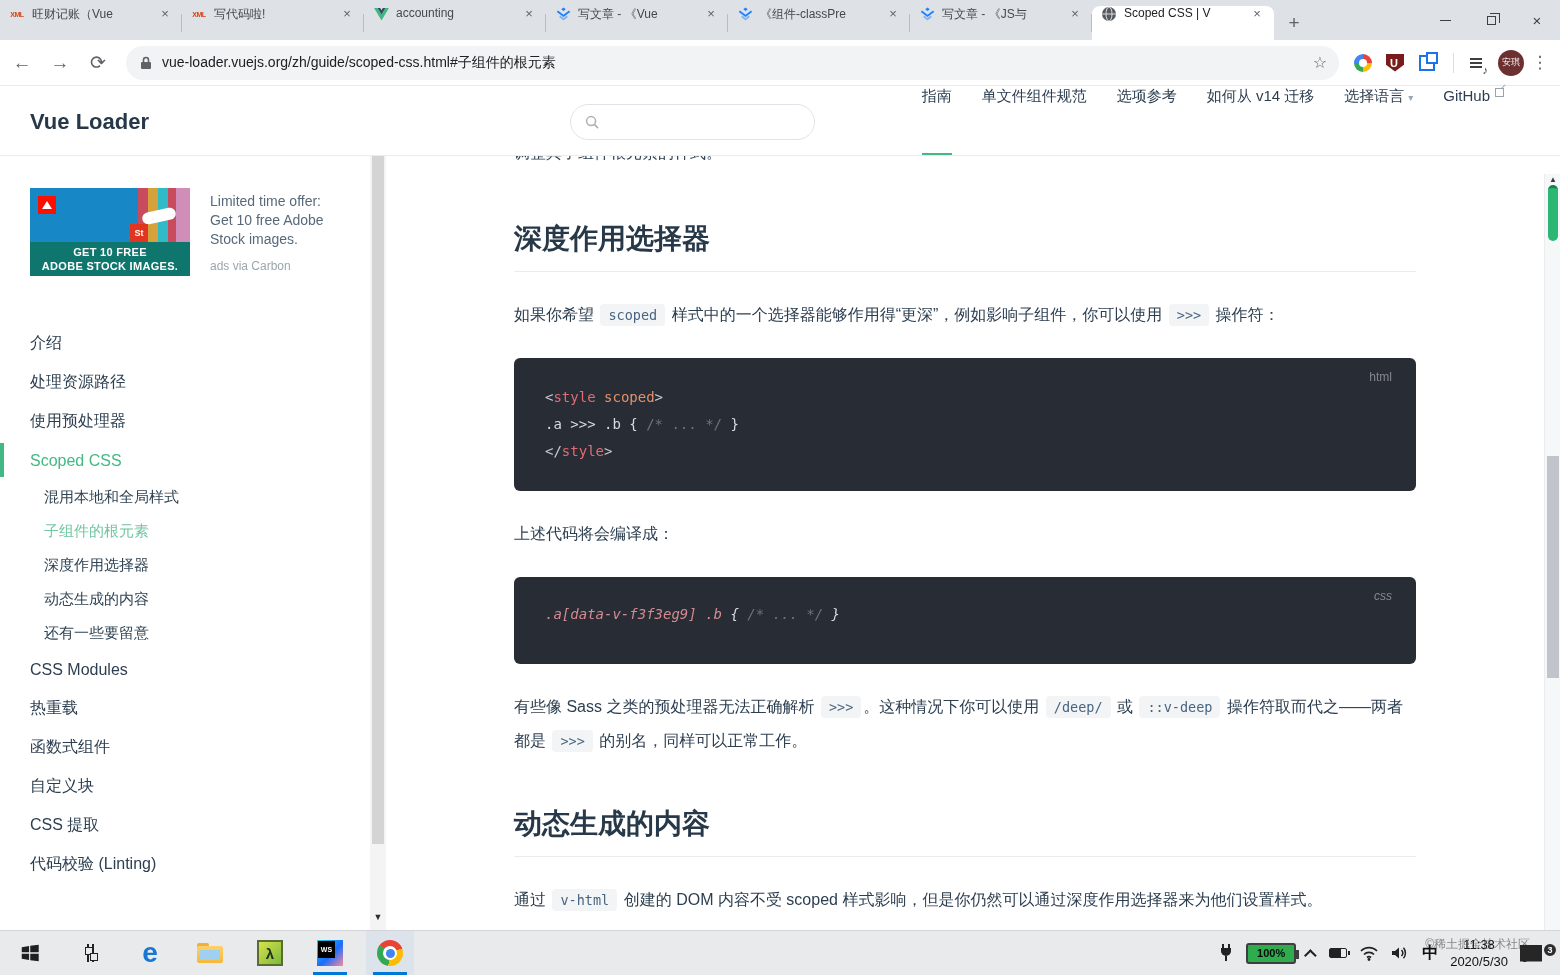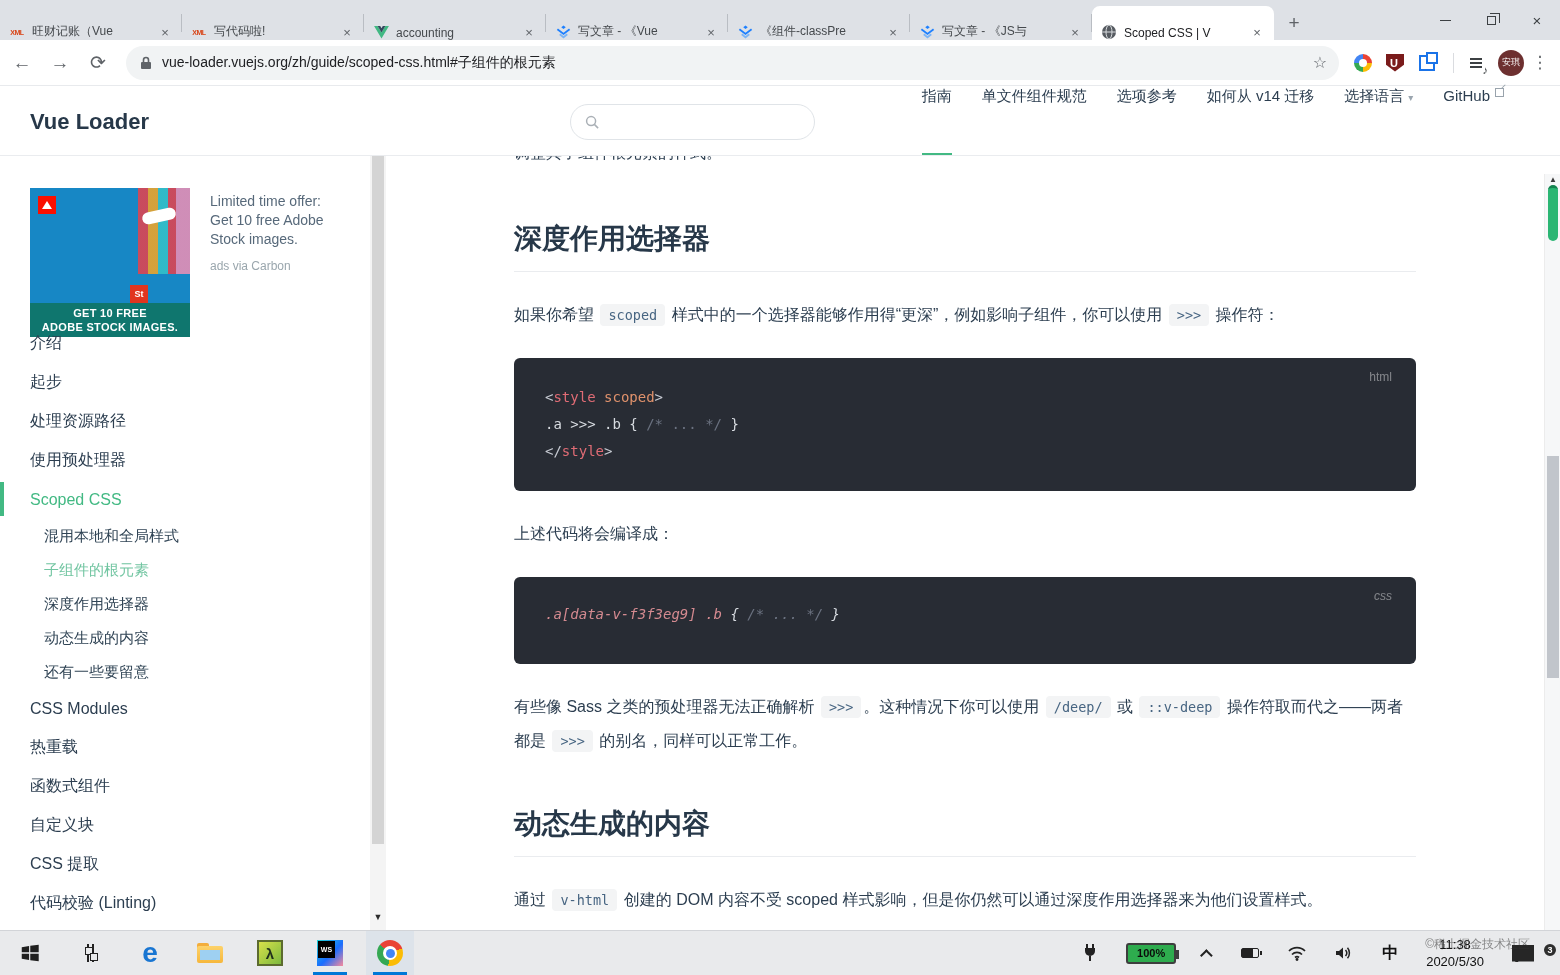--- a/index.html
+++ b/index.html
@@ -1,21 +1,21 @@
 <!DOCTYPE html>
 <html><head>
 <meta charset="utf-8">
 <style>
   * { margin:0; padding:0; box-sizing:border-box; }
   html,body { width:1560px; height:975px; overflow:hidden; }
   body { font-family:"Liberation Sans",sans-serif; background:#fff; position:relative; }
 
   
   #tabstrip { position:absolute; left:0; top:0; width:1560px; height:40px; background:#dee1e6; display:flex; align-items:flex-end; }
-  .tab { position:relative; width:182px; height:34px; display:flex; align-items:flex-end; padding:0 9px; cursor:default; }
+  .tab { position:relative; width:182px; height:34px; display:flex; align-items:flex-start; padding:0 9px; cursor:default; }
   .tab:not(.active)::after { content:''; position:absolute; right:0; top:8px; height:18px; width:1px; background:#9aa0a6; opacity:.55; }
   .tab.active { background:#fff; border-radius:8px 8px 0 0; z-index:2; }
   .tab-title { flex:1; font-size:12px; color:#45494d; white-space:nowrap; overflow:hidden; margin:0 6px 0 7px; }
   .tab.active .tab-title { color:#202124; }
   .tab-close { font-size:13px; color:#5f6368; width:16px; text-align:center; flex:0 0 16px; }
   .fav { width:16px; height:16px; flex:0 0 16px; display:inline-flex; align-items:center; justify-content:center; }
   .fav-xml { font-size:7px; font-weight:bold; color:#d84315; letter-spacing:-0.5px; }
   .fav-globe { border-radius:50%; }
   .newtab { width:28px; height:28px; margin:0 0 3px 6px; font-size:19px; color:#5f6368; display:flex; align-items:center; justify-content:center; }
   #wincontrols { position:absolute; right:0; top:0; height:40px; display:flex; }
@@ -55,21 +55,21 @@
   #site-nav { position:absolute; right:56px; top:0; height:100%; display:flex; gap:30px; font-size:15px; font-weight:500; color:#2c3e50; }
   .nav-link { cursor:pointer; }
   .nav-link.active { border-bottom:2px solid #42b983; padding-bottom:5px; }
   .nav-caret { font-size:10px; color:#9aa5af; margin-left:4px; }
   .gh-ext { display:inline-block; width:9px; height:9px; border:1px solid #99a3ac; position:relative; margin-left:5px; vertical-align:4px; }
   .gh-ext::after { content:''; position:absolute; right:-3px; top:-3px; width:5px; height:1px; background:#99a3ac; transform:rotate(-45deg); }
 
   
   #sidebar { position:absolute; left:0; top:69px; width:370px; height:774px; background:#fff; }
   #ad { position:absolute; left:30px; top:32px; display:flex; width:310px; }
-  #ad-img { width:160px; height:149px; background:#1787c5; position:relative; overflow:hidden; flex:0 0 160px; }
+  #ad-img { width:160px; height:88px; background:#1787c5; position:relative; overflow:hidden; flex:0 0 160px; }
   .ad-stripes { position:absolute; right:0; top:0; width:52px; height:86px; background:linear-gradient(90deg,#e8414b 0 10px,#f6a623 10px 20px,#35c3c9 20px 30px,#e8414b 30px 38px,#f08fb5 38px 52px); opacity:.85; }
   .ad-glasses { position:absolute; right:14px; top:22px; width:34px; height:12px; background:#fff; border-radius:6px; transform:rotate(-12deg); }
   .adobe-logo { position:absolute; left:8px; top:8px; width:18px; height:18px; background:#fa0f00; display:flex; align-items:center; justify-content:center; }
   .adobe-logo::after { content:''; width:0; height:0; border-left:5px solid transparent; border-right:5px solid transparent; border-bottom:8px solid #fff; }
   .ad-badge { position:absolute; right:42px; bottom:34px; width:18px; height:18px; background:#e1351f; color:#fff; font-size:9px; font-weight:bold; display:flex; align-items:center; justify-content:center; }
   .ad-band { position:absolute; left:0; bottom:0; width:100%; height:34px; background:#0f766e; color:#fff; font-size:11px; font-weight:bold; text-align:center; line-height:1.3; padding-top:3px; letter-spacing:.3px; }
   #ad-copy { margin-left:20px; padding-top:4px; }
   #ad-text { font-size:14px; color:#57697a; line-height:19px; width:124px; }
   #ad-via { font-size:12px; color:#9aa6ad; margin-top:10px; }
   #menu { position:absolute; left:0; top:168px; width:370px; }
@@ -119,21 +119,21 @@
   .ws { width:26px; height:26px; background:linear-gradient(135deg,#21d7d7,#1a6dff 55%,#f98b9b); display:flex; align-items:flex-start; justify-content:flex-start; }
   .ws b { width:17px; height:17px; background:#000; color:#fff; font-size:7px; display:flex; align-items:center; justify-content:center; margin:1px; }
   .chrome-ball { width:26px; height:26px; border-radius:50%; background:conic-gradient(from -50deg,#ea4335 0 33%,#fbbc05 0 66%,#34a853 0 100%); position:relative; }
   .chrome-ball::before { content:''; position:absolute; left:6px; top:6px; width:14px; height:14px; background:#fff; border-radius:50%; }
   .chrome-ball::after { content:''; position:absolute; left:8.5px; top:8.5px; width:9px; height:9px; background:#4285f4; border-radius:50%; }
   .pen-icon { display:flex; gap:3px; align-items:center; }
   .pen-icon i { display:block; width:2px; height:18px; background:#222; position:relative; }
   .pen-icon i::after { content:''; position:absolute; left:-2px; width:6px; height:6px; border:1px solid #222; background:#e9eaec; }
   .pen-icon i.a::after { top:3px; } .pen-icon i.b::after { top:9px; }
 
-  #tray { margin-left:auto; display:flex; align-items:center; gap:28px; padding-right:26px; position:relative; }
+  #tray { margin-left:auto; display:flex; align-items:center; gap:12px; padding-right:18px; position:relative; }
   .battery-big { width:50px; height:21px; border:2px solid #3e3e3e; border-radius:3px; background:#2eac4e; color:#0b0b0b; font-size:11px; font-weight:bold; display:flex; align-items:center; justify-content:center; position:relative; }
   .battery-big::after { content:''; position:absolute; right:-5px; top:5px; width:3px; height:9px; background:#3e3e3e; }
   .chev-up { width:9px; height:9px; border-left:2px solid #222; border-top:2px solid #222; transform:rotate(45deg) translateY(3px); }
   .battery-sm { width:18px; height:10px; border:1.5px solid #222; border-radius:2px; position:relative; background:linear-gradient(90deg,#222 0 70%,transparent 70%); }
   .battery-sm::after { content:''; position:absolute; right:-4px; top:2px; width:2px; height:4px; background:#222; }
   .ime { font-size:16px; font-weight:bold; color:#111; }
   #clock { text-align:center; font-size:13px; color:#111; line-height:17px; }
   #watermark { position:absolute; right:30px; top:5px; font-size:12px; color:rgba(50,50,50,0.55); white-space:nowrap; z-index:3; pointer-events:none; }
   .action-center { width:22px; height:17px; background:#262626; position:relative; clip-path:polygon(0 0,100% 0,100% 100%,30% 100%,15% 115%,15% 100%,0 100%); }
   .ac-badge { position:absolute; right:2px; top:11px; width:16px; height:16px; border-radius:50%; background:#2e2e2e; border:2px solid #e9eaec; color:#fff; font-size:9px; font-weight:bold; display:flex; align-items:center; justify-content:center; z-index:4; }
@@ -287,21 +287,20 @@
             <div>ADOBE STOCK IMAGES.</div>
           </div>
         </div>
         <div id="ad-copy">
           <div id="ad-text">Limited time offer: Get 10 free Adobe Stock images.</div>
           <div id="ad-via">ads via Carbon</div>
         </div>
       </div>
       <div id="menu">
         <div class="s-item">介绍</div>
-        <div class="s-item">起步</div>
         <div class="s-item">处理资源路径</div>
         <div class="s-item">使用预处理器</div>
         <div class="s-item active-section">Scoped CSS</div>
         <div class="s-item s-sub">混用本地和全局样式</div>
         <div class="s-item s-sub active-anchor">子组件的根元素</div>
         <div class="s-item s-sub">深度作用选择器</div>
         <div class="s-item s-sub">动态生成的内容</div>
         <div class="s-item s-sub">还有一些要留意</div>
         <div class="s-item">CSS Modules</div>
         <div class="s-item">热重载</div>

